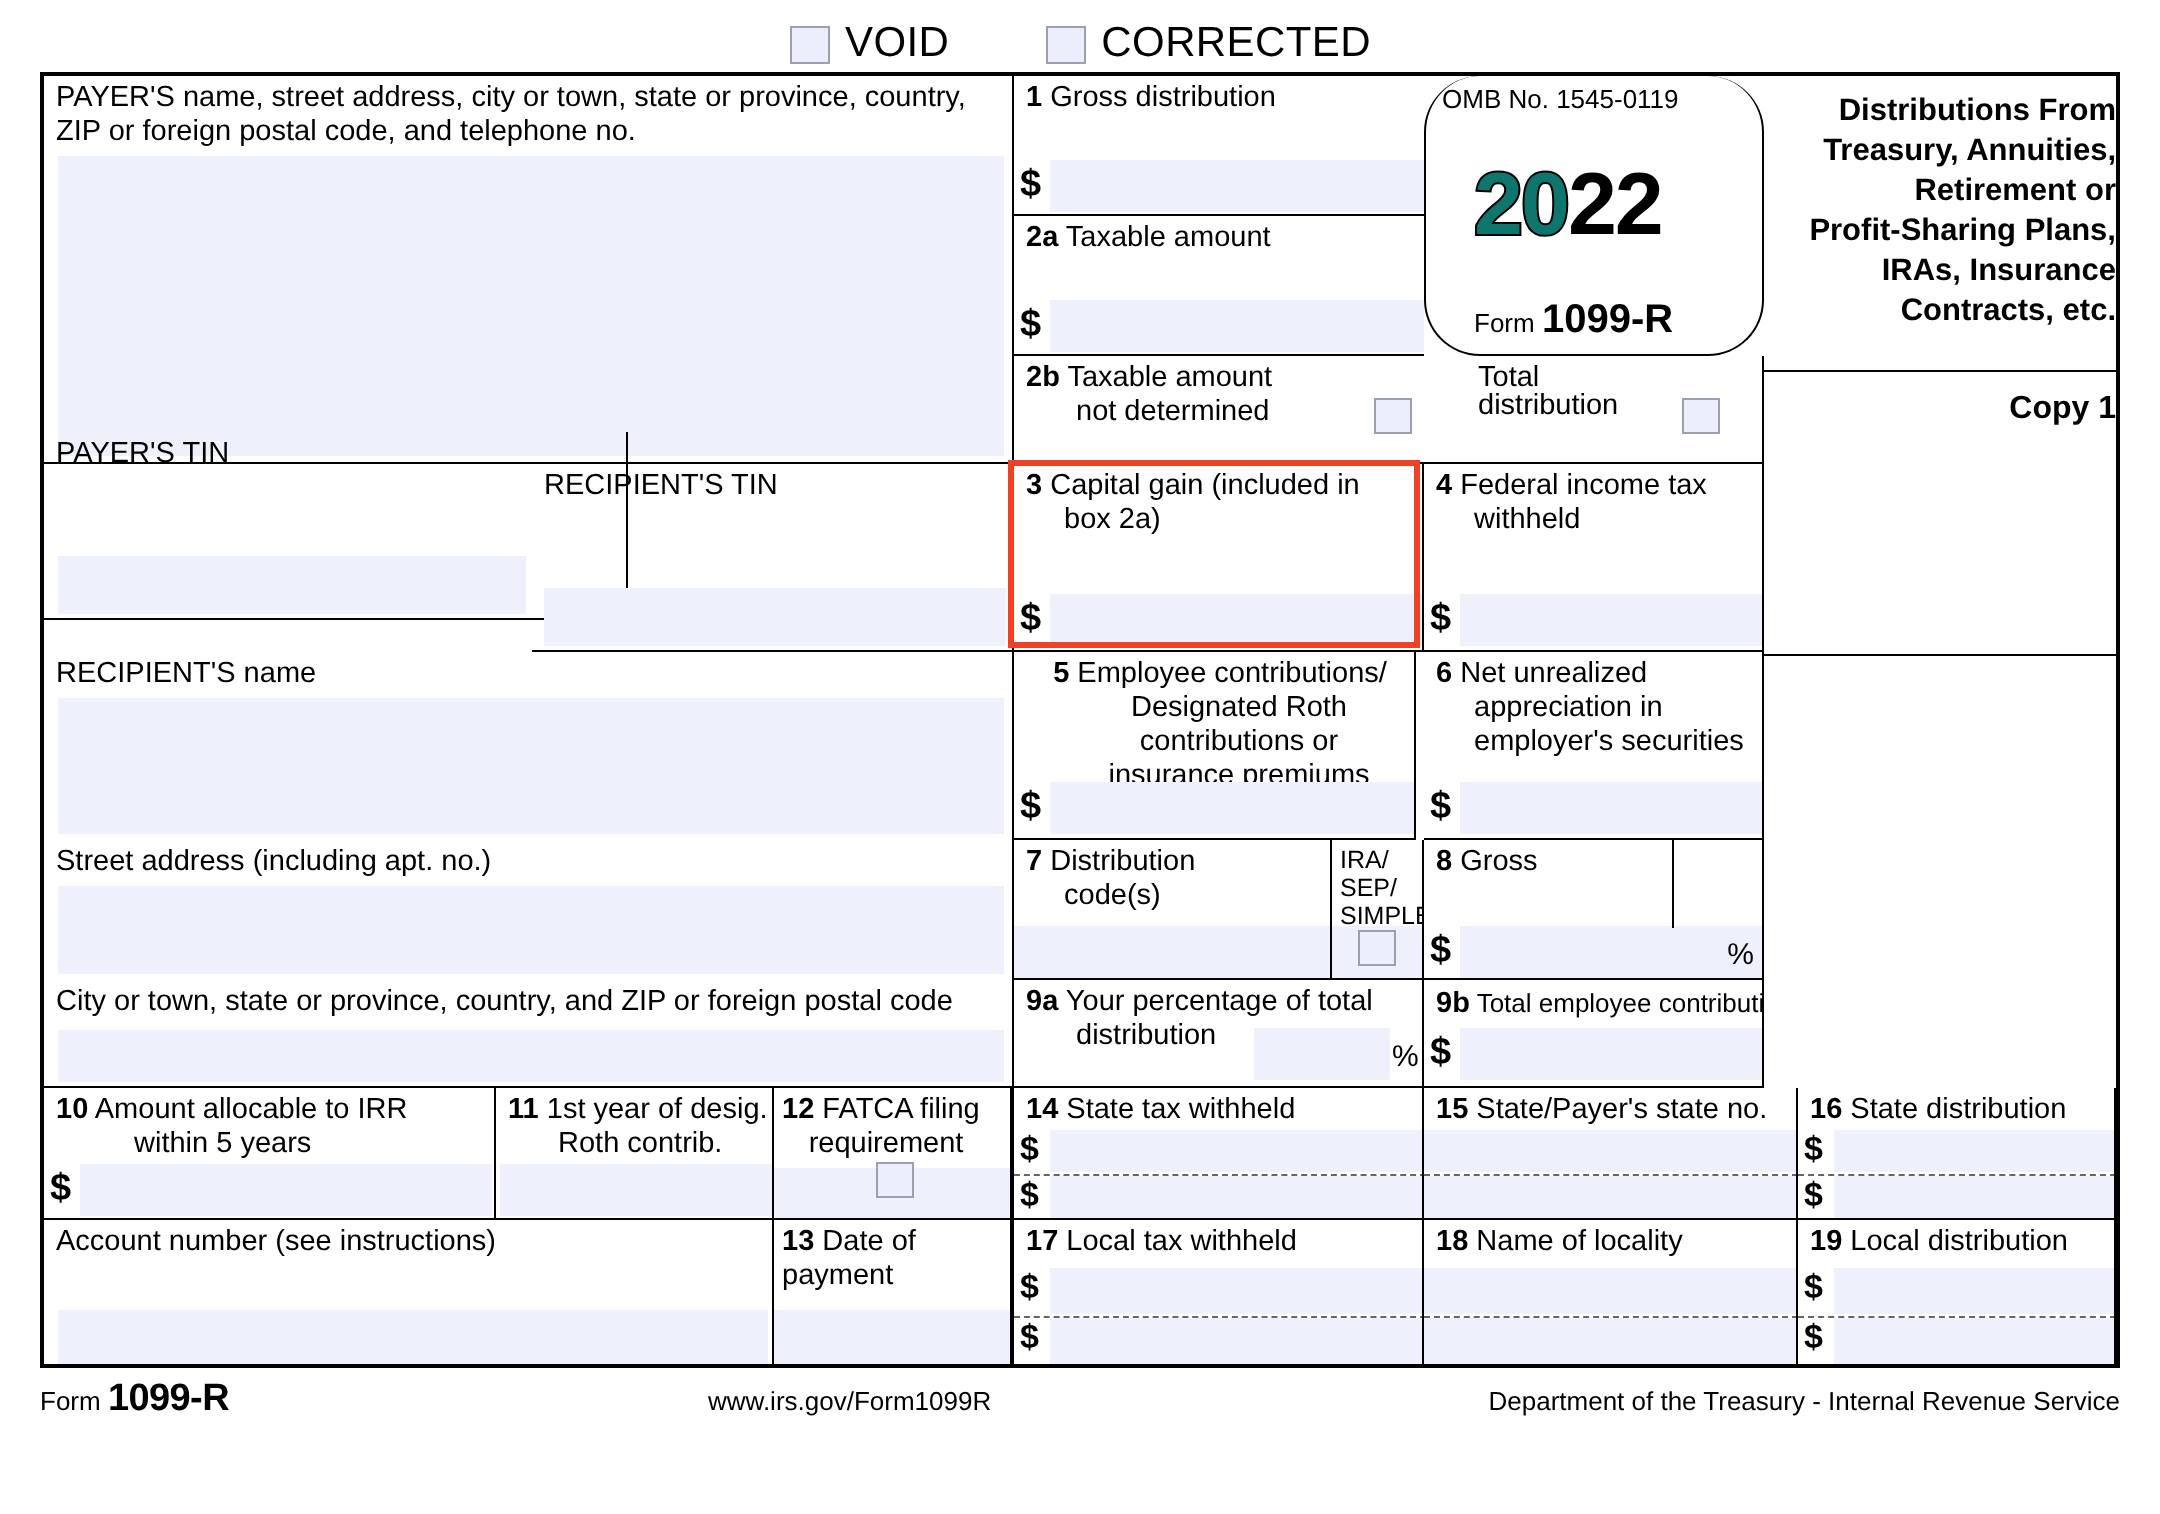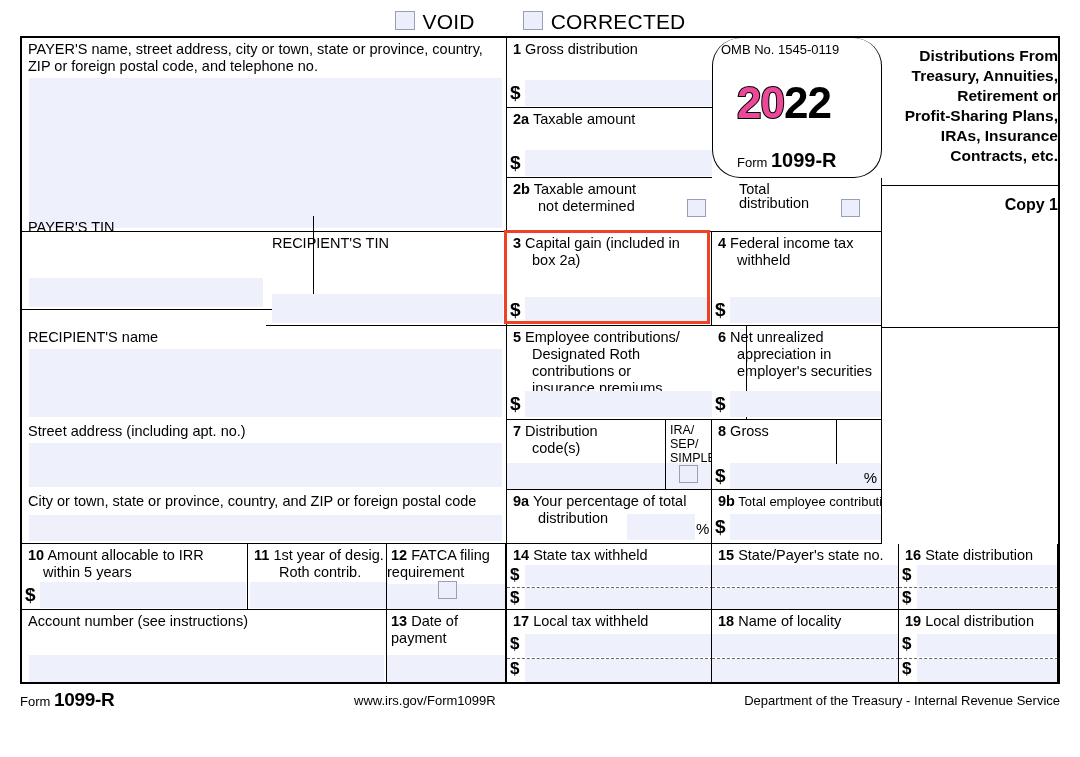--- a/index.html
+++ b/index.html
@@ -29,21 +29,21 @@
     left: 20px;
     top: 8px;
     width: 1040px;
     height: 26px;
     display: flex;
     align-items: center;
     justify-content: center;
   }
   .cbgroup {
     display: flex;
-    align-items: flex-start;
+    align-items: flex-end;
     gap: 8px;
     margin: 0 24px;
   }
   .cbox {
     width: 20px;
     height: 19px;
     border: 1px solid #9aa0b4;
     background: #eceefb;
     box-sizing: border-box;
   }
@@ -138,21 +138,21 @@
     line-height: 1;
   }
   .year {
     position: absolute;
     font-size: 44px;
     font-weight: bold;
     letter-spacing: -1px;
     line-height: 1;
   }
   .year .hollow {
-    color: #ec4899;
+    color: #0f766e;
     -webkit-text-stroke: 2px #000;
     paint-order: stroke fill;
   }
   .formline {
     position: absolute;
     font-size: 13px;
     line-height: 1;
   }
   .formline b { font-size: 20px; }
 
@@ -233,40 +233,40 @@
     <div class="cell bb" style="left:0;top:452px;width:484px;height:54px;">
       <div class="lbl">City or town, state or province, country, and ZIP or foreign postal code</div>
       <div class="fill" style="left:7px;top:25px;width:473px;height:26px;"></div>
     </div>
 
     <div class="cell bb br" style="left:0;top:506px;width:226px;height:66px;">
       <div class="lbl">
         <span class="num">10</span>
         <span class="txt">Amount allocable to IRR</span>
       </div>
-      <div class="lbl" style="padding-top:0;padding-left:21px;">within 5 years</div>
+      <div class="lbl" style="padding-top:0;padding-left:45px;">within 5 years</div>
       <div class="fill" style="left:18px;top:38px;width:206px;height:26px;"></div>
       <span class="dollar" style="left:3px;top:41px;">$</span>
     </div>
 
     <div class="cell bb br" style="left:226px;top:506px;width:139px;height:66px;">
       <div class="lbl">
         <span class="num">11</span>
         <span class="txt">1st year of desig.</span>
       </div>
       <div class="lbl" style="padding-top:0;padding-left:31px;">Roth contrib.</div>
       <div class="fill" style="left:2px;top:38px;width:136px;height:26px;"></div>
     </div>
 
     <div class="cell bb br" style="left:365px;top:506px;width:119px;height:66px;">
       <div class="lbl" style="padding-left:4px;">
         <span class="num">12</span>
         <span class="txt">FATCA filing</span>
       </div>
-      <div class="lbl" style="padding-top:0;padding-left:0;text-align:left;padding-right:6px;">requirement</div>
+      <div class="lbl" style="padding-top:0;padding-left:0;text-align:center;padding-right:6px;">requirement</div>
       <div class="fill" style="left:0;top:40px;width:119px;height:25px;"></div>
       <span class="cbox sm" style="position:absolute;left:51px;top:37px;z-index:5;"></span>
     </div>
 
     <div class="cell br" style="left:0;top:572px;width:365px;height:74px;">
       <div class="lbl">Account number (see instructions)</div>
       <div class="fill" style="left:7px;top:45px;width:355px;height:27px;"></div>
     </div>
 
     <div class="cell br" style="left:365px;top:572px;width:119px;height:74px;">
@@ -342,21 +342,21 @@
     <div class="cell bb br" style="left:690px;top:194px;width:170px;height:94px;">
       <div class="lbl">
         <span class="num">4</span>
         <span class="txt">Federal income tax</span>
       </div>
       <div class="lbl" style="padding-top:0;padding-left:25px;">withheld</div>
       <div class="fill" style="left:18px;top:65px;width:151px;height:26px;"></div>
       <span class="dollar" style="left:3px;top:68px;">$</span>
     </div>
 
-    <div class="cell bb bl br" style="left:484px;top:288px;width:241px;height:94px;">
+    <div class="cell bb bl br" style="left:484px;top:288px;width:202px;height:94px;text-align:center;">
       <div class="lbl">
         <span class="num">5</span>
         <span class="txt">Employee contributions/</span>
       </div>
       <div class="lbl" style="padding-top:0;padding-left:25px;">Designated Roth</div>
       <div class="lbl" style="padding-top:0;padding-left:25px;">contributions or</div>
       <div class="lbl" style="padding-top:0;padding-left:25px;">insurance premiums</div>
       <div class="fill" style="left:18px;top:65px;width:187px;height:26px;"></div>
       <span class="dollar" style="left:3px;top:68px;">$</span>
     </div>

